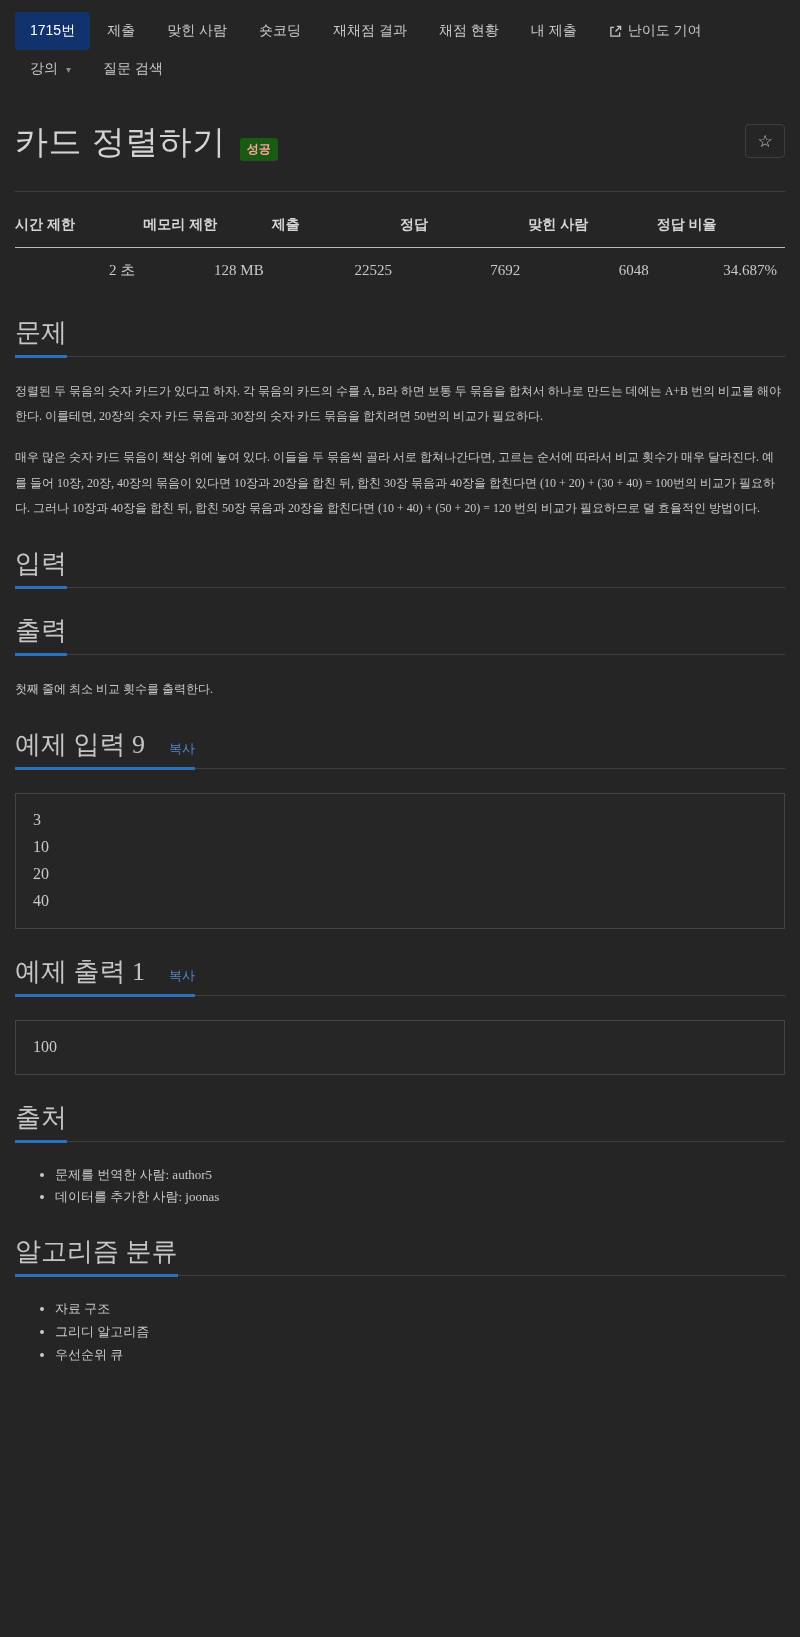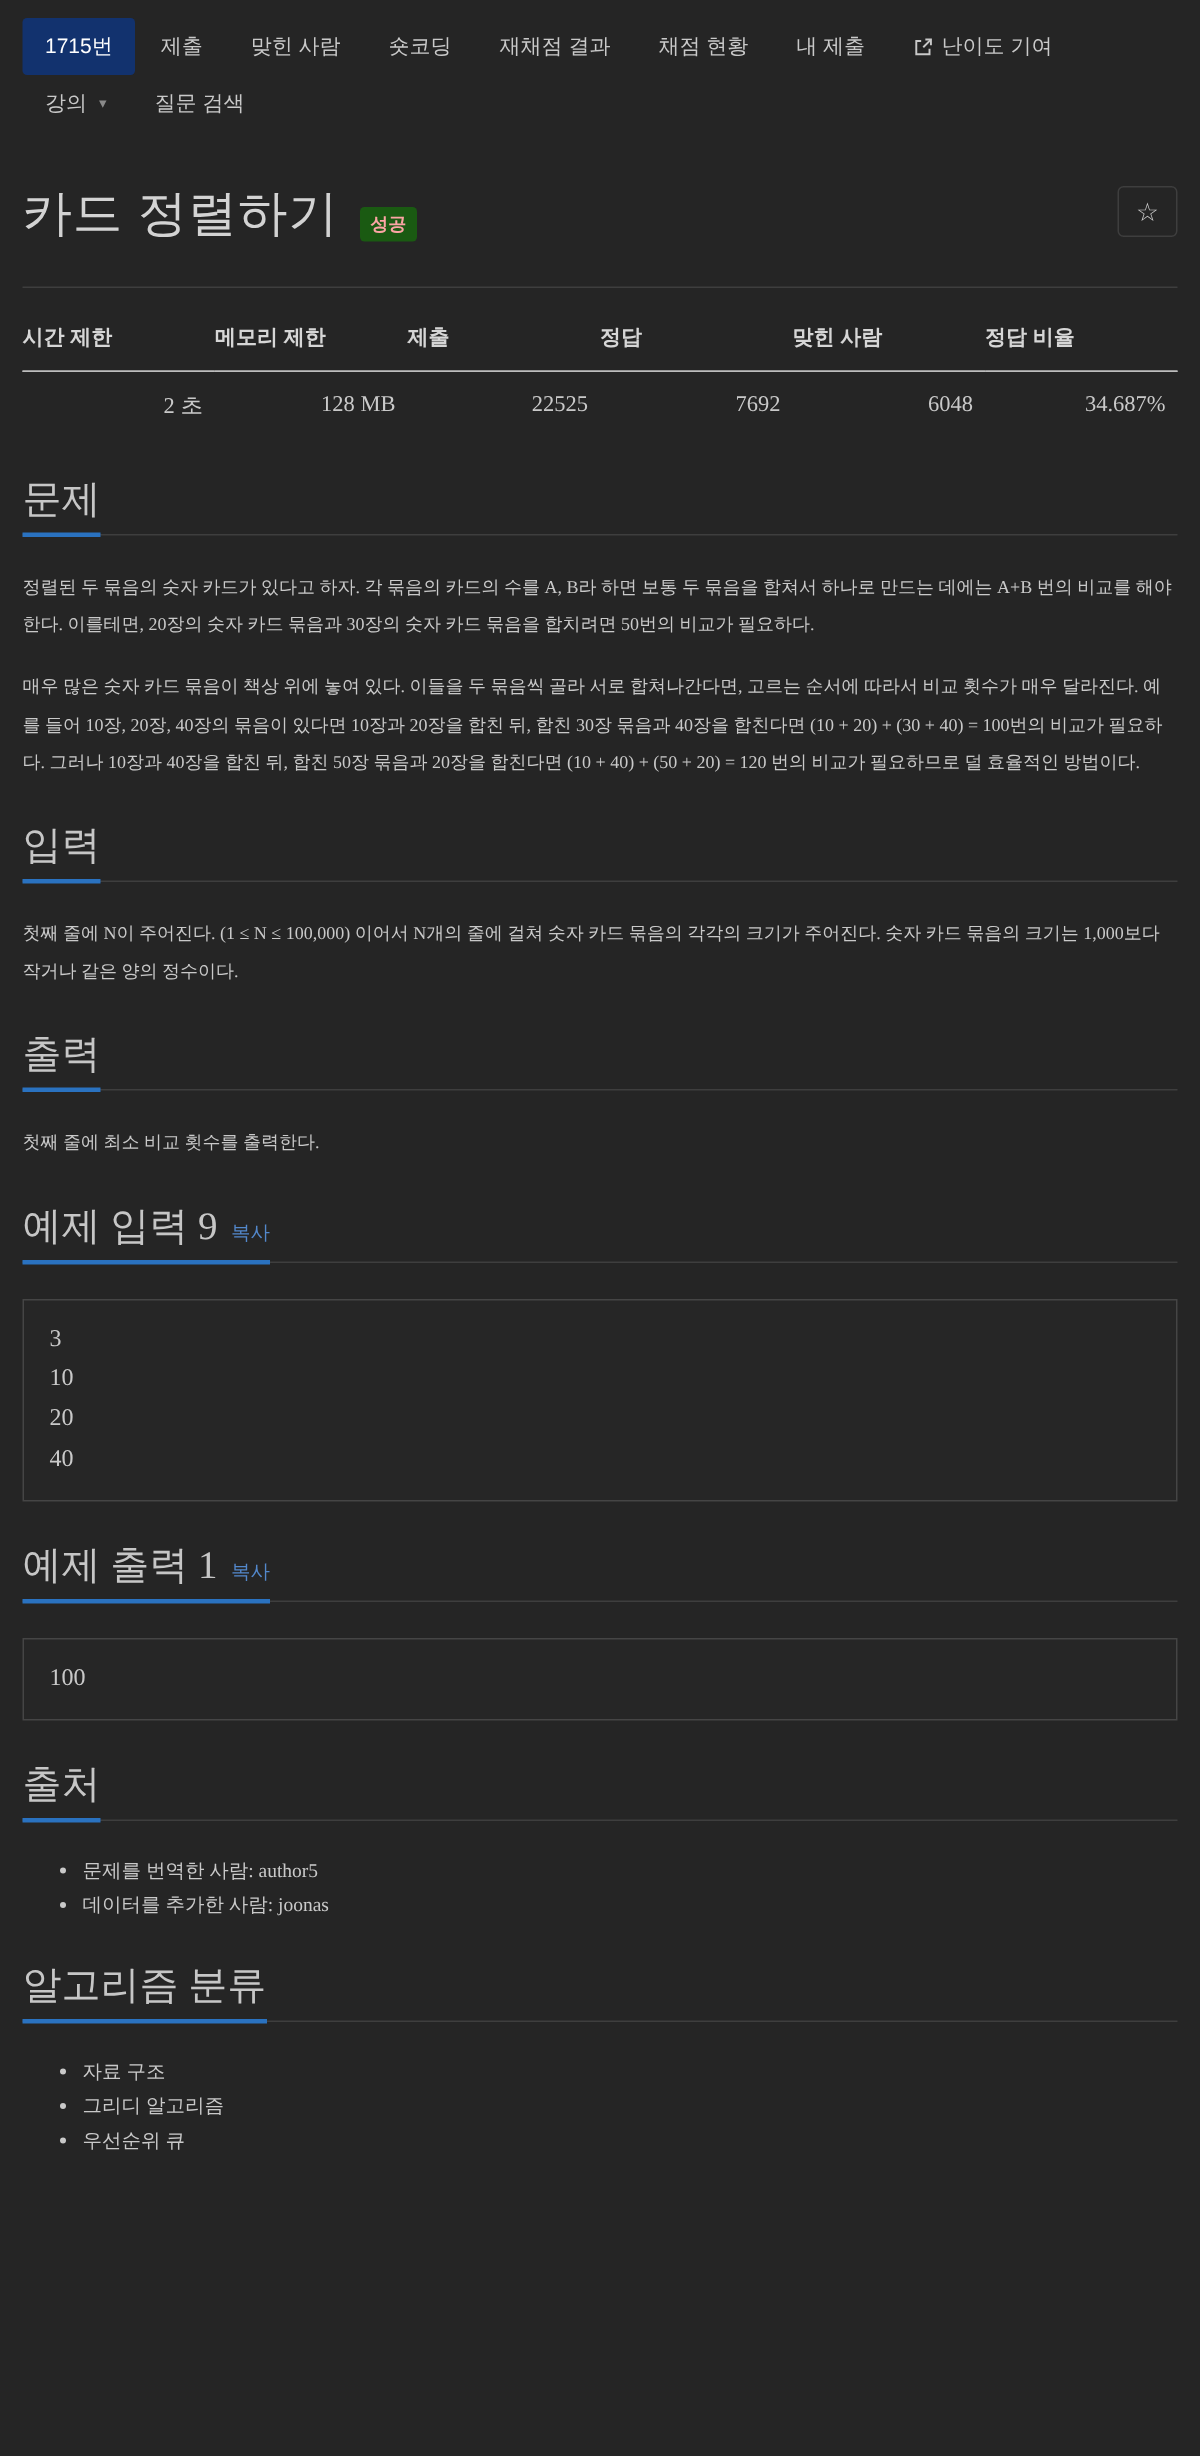--- a/index.html
+++ b/index.html
@@ -78,21 +78,21 @@
     margin-bottom: -2px;
     border-bottom: 3px solid #2a72c0;
   }
   .headline h2 {
     display: inline;
     font-size: 26px; font-weight: 400; color: #c6c6c6;
     font-family: "Liberation Serif", "Liberation Sans", sans-serif;
   }
   .copy-link {
     font-size: 13px; color: #5388cc; text-decoration: none;
-    margin-left: 9px; cursor: pointer;
+    margin-left: 24px; cursor: pointer;
     font-family: "Liberation Sans", sans-serif;
   }
 
   
   .prose p {
     font-size: 12px; line-height: 2.1; color: #c9c9c9;
     margin-bottom: 16px;
     font-family: "Liberation Serif", "Liberation Sans", sans-serif;
   }
 
@@ -198,23 +198,20 @@
     <span class="hwrap"><h2>문제</h2></span>
   </div>
   <div class="prose">
     <p>정렬된 두 묶음의 숫자 카드가 있다고 하자. 각 묶음의 카드의 수를 A, B라 하면 보통 두 묶음을 합쳐서 하나로 만드는 데에는 A+B 번의 비교를 해야 한다. 이를테면, 20장의 숫자 카드 묶음과 30장의 숫자 카드 묶음을 합치려면 50번의 비교가 필요하다.</p>
     <p>매우 많은 숫자 카드 묶음이 책상 위에 놓여 있다. 이들을 두 묶음씩 골라 서로 합쳐나간다면, 고르는 순서에 따라서 비교 횟수가 매우 달라진다. 예를 들어 10장, 20장, 40장의 묶음이 있다면 10장과 20장을 합친 뒤, 합친 30장 묶음과 40장을 합친다면 (10 + 20) + (30 + 40) = 100번의 비교가 필요하다. 그러나 10장과 40장을 합친 뒤, 합친 50장 묶음과 20장을 합친다면 (10 + 40) + (50 + 20) = 120 번의 비교가 필요하므로 덜 효율적인 방법이다.</p>
   </div>
 
   <div class="headline">
     <span class="hwrap"><h2>입력</h2></span>
   </div>
-  <div class="prose">
-    <p>첫째 줄에 N이 주어진다. (1 ≤ N ≤ 100,000) 이어서 N개의 줄에 걸쳐 숫자 카드 묶음의 각각의 크기가 주어진다. 숫자 카드 묶음의 크기는 1,000보다 작거나 같은 양의 정수이다.</p>
-  </div>
 
   <div class="headline">
     <span class="hwrap"><h2>출력</h2></span>
   </div>
   <div class="prose">
     <p>첫째 줄에 최소 비교 횟수를 출력한다.</p>
   </div>
 
   <div class="headline">
     <span class="hwrap">

